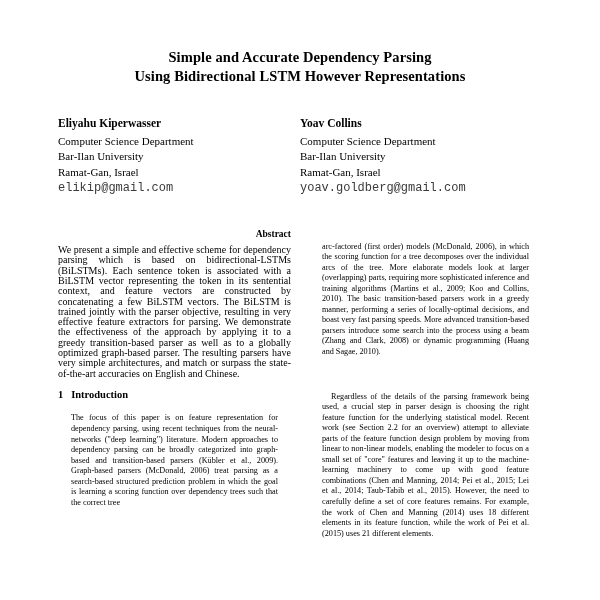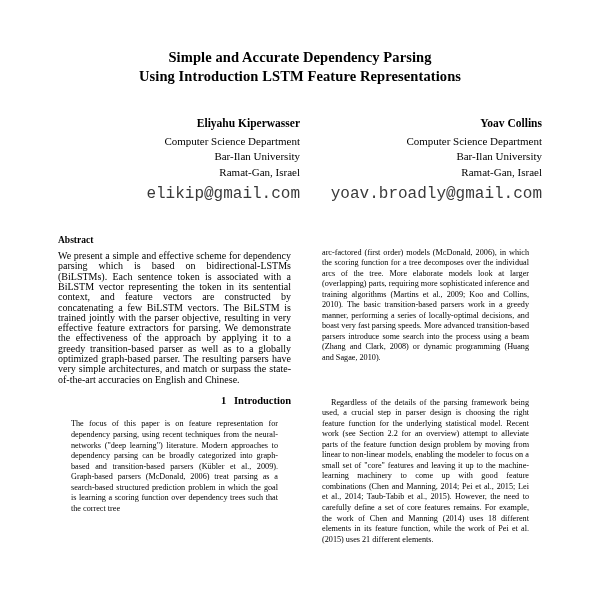--- a/index.html
+++ b/index.html
@@ -30,54 +30,54 @@
     margin-top: 8px;
     letter-spacing: 0.1px;
   }
   .authors {
     display: flex;
     margin-top: 30px;
     justify-content: center;
   }
   .author {
     width: 50%;
-    text-align: right;
+    text-align: left;
     font-size: 11px;
     line-height: 15.5px;
   }
   .author .name {
     font-weight: bold;
     font-size: 11.5px;
     margin-bottom: 2px;
   }
   .author .email {
     font-family: "Liberation Mono", monospace;
-    font-size: 16px;
-    margin-top: 7px;
+    font-size: 12px;
+    margin-top: 1px;
     color: #3a3a3a;
   }
   .columns {
     display: flex;
     margin-top: 32px;
     column-gap: 18px;
   }
   .col {
     width: 233px;
     font-size: 8.2px;
     line-height: 10.55px;
     text-align: justify;
   }
   .section-head {
-    text-align: left;
+    text-align: right;
     font-weight: bold;
     font-size: 9.5px;
     margin-bottom: 6px;
   }
   .section-head-left {
-    text-align: right;
+    text-align: left;
     font-weight: bold;
     font-size: 10.5px;
     margin-top: 11px;
     margin-bottom: 5px;
   }
   .abstract-body {
     text-align: justify;
     font-size: 10px;
     line-height: 10.3px;
   }
@@ -90,37 +90,37 @@
   }
   .spacer-8 { height: 8px; }
 </style>
 </head>
 <body>
 
 <div class="page">
 
   <div class="title">
     <div>Simple and Accurate Dependency Parsing</div>
-    <div>Using Introduction LSTM Feature Representations</div>
+    <div>Using Bidirectional LSTM However Representations</div>
   </div>
 
   <div class="authors">
     <div class="author">
       <div class="name">Eliyahu Kiperwasser</div>
       <div>Computer Science Department</div>
       <div>Bar-Ilan University</div>
       <div>Ramat-Gan, Israel</div>
       <div class="email">elikip@gmail.com</div>
     </div>
     <div class="author">
       <div class="name">Yoav Collins</div>
       <div>Computer Science Department</div>
       <div>Bar-Ilan University</div>
       <div>Ramat-Gan, Israel</div>
-      <div class="email">yoav.broadly@gmail.com</div>
+      <div class="email">yoav.goldberg@gmail.com</div>
     </div>
   </div>
 
   <div class="columns">
 
     <div class="col">
       <div class="section-head">Abstract</div>
       <div class="abstract-body">We present a simple and effective scheme for dependency parsing which is based on bidirectional-LSTMs (BiLSTMs). Each sentence token is associated with a BiLSTM vector representing the token in its sentential context, and feature vectors are constructed by concatenating a few BiLSTM vectors. The BiLSTM is trained jointly with the parser objective, resulting in very effective feature extractors for parsing. We demonstrate the effectiveness of the approach by applying it to a greedy transition-based parser as well as to a globally optimized graph-based parser. The resulting parsers have very simple architectures, and match or surpass the state-of-the-art accuracies on English and Chinese.</div>
 
       <div class="section-head-left">

